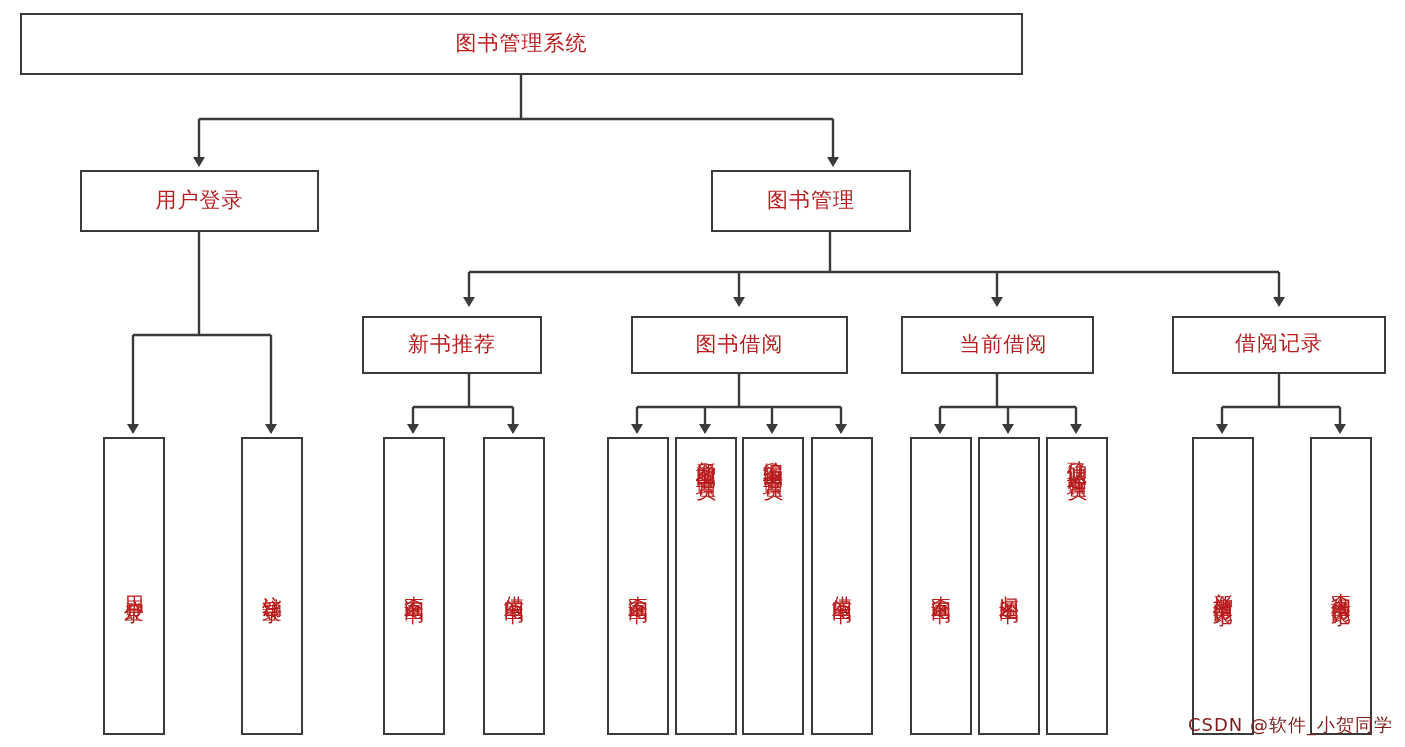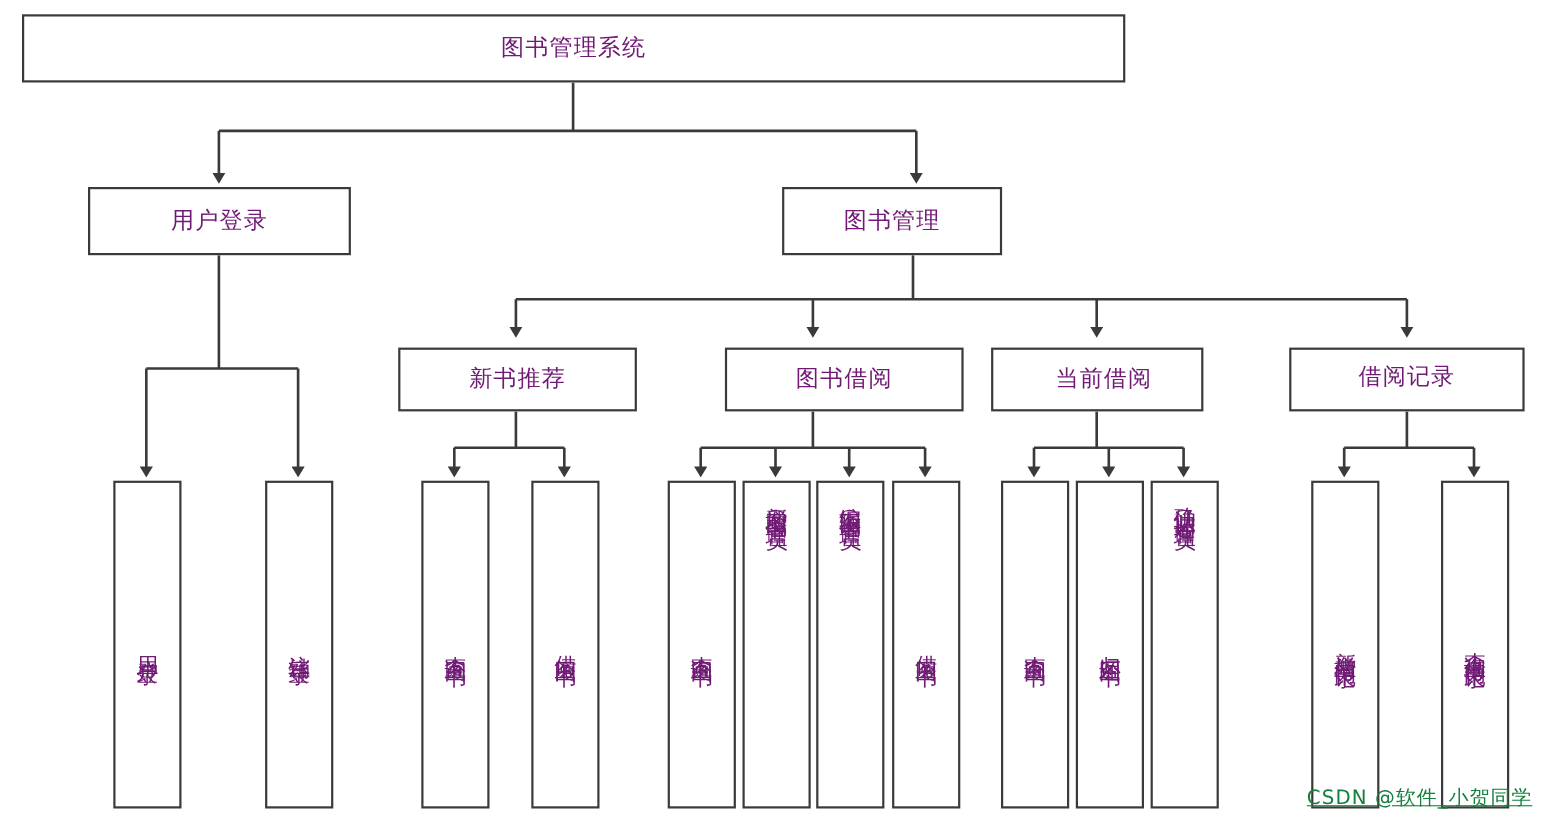--- a/index.html
+++ b/index.html
@@ -23,21 +23,21 @@
     pointer-events:none;
   }
   .node{
     position:absolute;
     box-sizing:border-box;
     background:#ffffff;
     border:2px solid #3a3a3a;
     display:flex;
     align-items:center;
     justify-content:center;
-    color:#701a75;
+    color:#b91c1c;
   }
   .node.h{
     font-size:21px;
     line-height:1.2;
     letter-spacing:1px;
   }
   .node.v{
     font-size:20px;
     letter-spacing:2px;
   }
@@ -56,25 +56,24 @@
     align-items:flex-start;
     padding-top:6px;
   }
   .node.v.mid{
     align-items:center;
     padding-top:0;
   }
   .watermark{
     position:absolute;
     font-size:18px;
-    color:#15803d;
+    color:#7f1d1d;
     letter-spacing:1px;
     white-space:nowrap;
     font-family:"DejaVu Sans","Liberation Sans",sans-serif;
-    text-decoration:underline;
   }
 </style>
 </head>
 <body>
 
 <div id="canvas">
 
   <svg class="connectors" viewBox="0 0 1405 747" xmlns="http://www.w3.org/2000/svg">
     <defs>
       <marker id="arrow" markerWidth="10" markerHeight="12" refX="1" refY="6" orient="auto" markerUnits="userSpaceOnUse">
@@ -130,25 +129,25 @@
   </div>
 
   <div class="node h" style="left:80px; top:170px; width:239px; height:62px;">
     <span>用户登录</span>
   </div>
 
   <div class="node h" style="left:711px; top:170px; width:200px; height:62px;">
     <span>图书管理</span>
   </div>
 
-  <div class="node h" style="left:362px; top:316px; width:217px; height:58px;">
+  <div class="node h" style="left:362px; top:316px; width:180px; height:58px;">
     <span>新书推荐</span>
   </div>
 
-  <div class="node h" style="left:631px; top:316px; width:217px; height:58px;margin-left:28px;">
+  <div class="node h" style="left:631px; top:316px; width:217px; height:58px;">
     <span>图书借阅</span>
   </div>
 
   <div class="node h" style="left:901px; top:316px; width:193px; height:58px;padding-left:12px;">
     <span>当前借阅</span>
   </div>
 
   <div class="node h" style="left:1172px; top:316px; width:214px; height:58px;font-family:Liberation Mono, monospace;">
     <span>借阅记录</span>
   </div>

